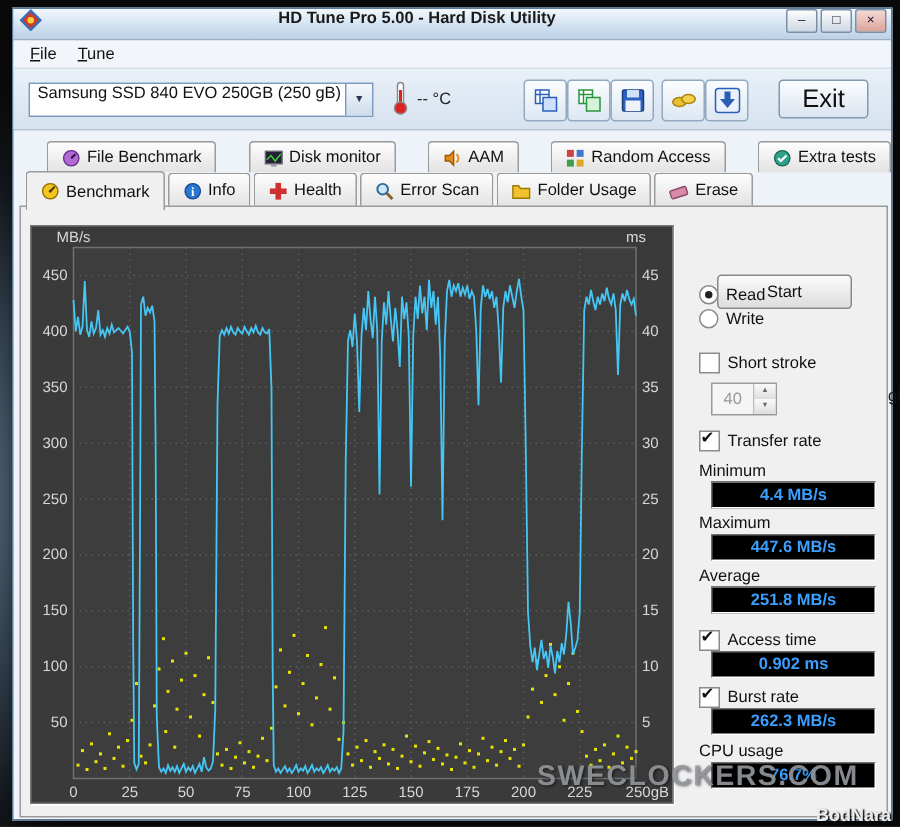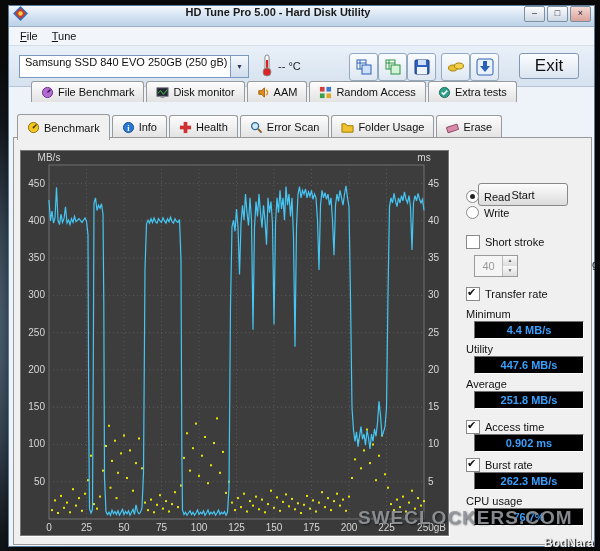--- a/index.html
+++ b/index.html
@@ -20,21 +20,21 @@
   .toolbar{position:absolute;left:0;top:40px;right:0;height:40px;background:linear-gradient(#e9f0f8,#d6e2ef);border-bottom:1px solid #b5c5d6;}
   .combo{position:absolute;left:10px;top:9px;width:228px;height:21px;background:#fff;border:1px solid #7a9ac0;display:flex;align-items:flex-start;}
   .combo-text{flex:1;font-size:11px;padding-left:5px;color:#111;white-space:nowrap;overflow:hidden;}
   .combo-arrow{width:17px;height:100%;background:linear-gradient(#f4f8fc,#cfdcec);border-left:1px solid #7a9ac0;font-size:7px;display:flex;align-items:center;justify-content:center;color:#335;}
   .thermo{position:absolute;left:252px;top:8px;width:12px;height:23px;display:inline-flex;}
   .temp-text{position:absolute;left:269px;top:14px;font-size:11px;color:#222;}
   .toolbtn{position:absolute;top:7px;width:27px;height:26px;background:linear-gradient(#fbfdff,#dde7f2);border:1px solid #93a9c0;border-radius:3px;display:flex;align-items:center;justify-content:center;}
   .exit-btn{position:absolute;left:510px;top:7px;width:60px;height:26px;background:linear-gradient(#fbfdff,#dbe4ef);border:1px solid #8298b0;border-radius:3px;font-size:17px;color:#111;font-family:inherit;}
   
   .tabs-row{position:absolute;left:0;right:0;display:flex;gap:2px;}
-  .tabs-row.r1{top:75px;height:21px;padding-left:22px;}
+  .tabs-row.r1{top:88px;height:21px;padding-left:22px;justify-content:space-between;}
   .tabs-row.r2{top:109px;height:23px;padding-left:8px;}
   .tab{display:inline-flex;align-items:center;gap:4px;padding:0 9px;font-size:11px;color:#111;background:linear-gradient(#fdfdfd,#e2e2e2);border:1px solid #9a9a9a;border-bottom:none;border-radius:3px 3px 0 0;white-space:nowrap;}
   .tab.active{background:#f0f0f0;position:relative;z-index:5;height:25px;margin-top:-1px;font-weight:normal;}
   .ticon{width:13px;height:13px;flex:0 0 13px;}
   
   .tab-page{position:absolute;left:4px;top:131px;width:577px;height:406px;background:#f0f0f0;border:1px solid #9a9a9a;z-index:4;}
   .chart-panel{position:absolute;left:6px;top:12px;width:427px;height:384px;background:#3a3a3a;border:1px solid #777;box-shadow:1px 1px 0 #fff;}
   .start-btn{position:absolute;left:464px;top:14px;width:90px;height:23px;background:linear-gradient(#fcfcfc,#dcdcdc);border:1px solid #888;border-radius:3px;font-size:11px;font-family:inherit;color:#111;margin-top:31px;}
   .ctl{position:absolute;display:flex;align-items:center;gap:5px;font-size:11px;color:#111;white-space:nowrap;}
   .radio{width:11px;height:11px;border:1px solid #8a8a8a;border-radius:50%;background:#fff;position:relative;}
@@ -425,21 +425,21 @@
       <span class="gb-label">gB</span>
 
       <div class="ctl" style="left:452px;top:149px">
         <span class="checkbox checked"></span>
         <span>Transfer rate</span>
       </div>
 
       <div class="plabel" style="left:452px;top:170px">Minimum</div>
       <div class="valuebox" style="top:183px">4.4 MB/s</div>
 
-      <div class="plabel" style="left:452px;top:205px">Utility</div>
+      <div class="plabel" style="left:452px;top:205px">Maximum</div>
       <div class="valuebox" style="top:218px">447.6 MB/s</div>
 
       <div class="plabel" style="left:452px;top:240px">Average</div>
       <div class="valuebox" style="top:253px">251.8 MB/s</div>
 
       <div class="ctl" style="left:452px;top:282px">
         <span class="checkbox checked"></span>
         <span>Access time</span>
       </div>
       <div class="valuebox" style="top:296px">0.902 ms</div>

